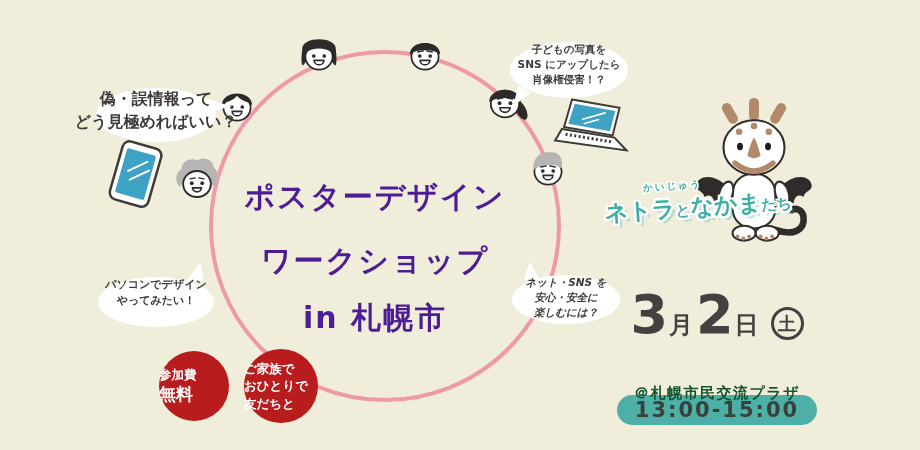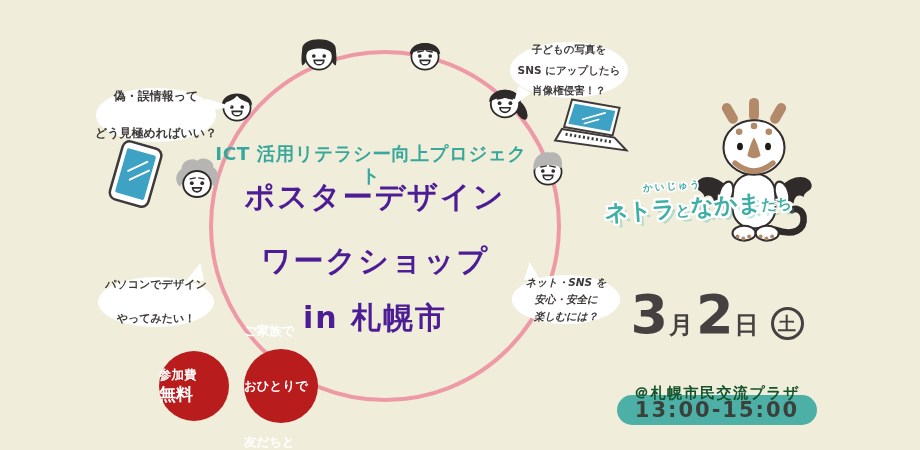--- a/index.html
+++ b/index.html
@@ -11,45 +11,45 @@
 
   
   .project-label { position:absolute; left:211px; top:143px; width:320px; text-align:center;
     color:#38a79c; font-size:18.5px; font-weight:bold; letter-spacing:.5px; line-height:1.2; }
   .title-line { position:absolute; left:195px; width:360px; text-align:center;
     color:#4c1d95; font-weight:bold; font-size:30px; letter-spacing:2px; line-height:1.1; }
   .title-1 { top:180px; } .title-2 { top:244px; } .title-3 { top:301px; }
 
   
   .bubble { position:absolute; background:#fff; border-radius:50%;
-    display:flex; flex-direction:column; justify-content:space-between; align-items:center;
+    display:flex; flex-direction:column; justify-content:flex-start; align-items:center;
     text-align:center; color:#3e3a39; font-weight:bold; z-index:6; }
   .bubble .ln { line-height:1.42; white-space:nowrap; }
   .tail { position:absolute; background:#fff; z-index:5; }
-  .bubble-misinfo { left:96px; top:88px; width:120px; height:54px; font-size:12px; }
+  .bubble-misinfo { left:96px; top:88px; width:120px; height:54px; font-size:16px; }
   .tail-misinfo { left:206px; top:96px; width:26px; height:16px;
     clip-path:polygon(0 15%, 100% 65%, 0 100%); }
   .bubble-photo { left:510px; top:42px; width:118px; height:56px; font-size:10.5px; }
   .tail-photo { left:513px; top:86px; width:18px; height:20px;
     clip-path:polygon(30% 0, 100% 35%, 0 100%); }
   .bubble-safe { left:512px; top:275px; width:108px; height:49px; font-size:10.5px;font-style:italic; }
   .tail-safe { left:524px; top:262px; width:16px; height:18px;
     clip-path:polygon(35% 0, 100% 100%, 0 100%); }
   .bubble-pc { left:98px; top:277px; width:116px; height:50px; font-size:11px; }
   .tail-pc { left:186px; top:263px; width:18px; height:18px;
     clip-path:polygon(80% 0, 100% 100%, 0 100%); }
 
   
   .badge { position:absolute; border-radius:50%; background:#b91c1c; color:#fff;
     font-weight:bold; display:flex; flex-direction:column; align-items:flex-start;
     justify-content:center; text-align:center; z-index:7; }
   .badge-fee { left:159px; top:351px; width:70px; height:70px; }
   .badge-fee .top { font-size:12.5px; line-height:1.4; }
   .badge-fee .main { font-size:17px; line-height:1.35; }
-  .badge-att { left:244px; top:349px; width:74px; height:74px;gap:38px; }
+  .badge-att { left:244px; top:349px; width:74px; height:74px; }
   .badge-att .ln { font-size:12.5px; line-height:1.38; }
 
   
   .figure { position:absolute; z-index:4; }
 
   
   .logo { position:absolute; left:604px; top:178px; width:200px; transform:rotate(-4deg); z-index:8; }
   .logo-furigana { display:block; margin-left:40px; font-size:9.5px; font-weight:bold;
     color:#3fafa5; letter-spacing:2px;
     text-shadow:-1.5px -1.5px 0 #fff,1.5px -1.5px 0 #fff,-1.5px 1.5px 0 #fff,1.5px 1.5px 0 #fff,
@@ -74,21 +74,20 @@
   .venue { position:absolute; left:607px; top:384px; width:220px; text-align:center;
     color:#14532d; font-size:15px; font-weight:bold; letter-spacing:1.5px; z-index:8; }
 </style>
 </head>
 <body>
 
 <div class="poster">
 
   <div class="big-circle"></div>
 
-  <div class="project-label">ICT 活用リテラシー向上プロジェクト</div>
   <div class="title-line title-1">ポスターデザイン</div>
   <div class="title-line title-2">ワークショップ</div>
   <div class="title-line title-3">in 札幌市</div>
 
   <div class="figure" style="left:295px;top:28px;">
     <svg width="48" height="48" viewBox="0 0 60 60">
       <path d="M9,47 C7,38 9,30 9,26 C9,10 51,10 51,26 C51,30 53,38 51,47 C46,45 44,37 44,29 C36,33 24,33 16,29 C16,37 14,45 9,47 Z" fill="#2e2a29"></path>
       <ellipse cx="30" cy="36" rx="17" ry="16" fill="#fff" stroke="#2e2a29" stroke-width="2.2"></ellipse>
       <path d="M14,31 C14,17 46,17 46,31 C38,24 22,24 14,31 Z" fill="#2e2a29"></path>
       <circle cx="23.5" cy="35" r="2.3" fill="#2e2a29"></circle>

